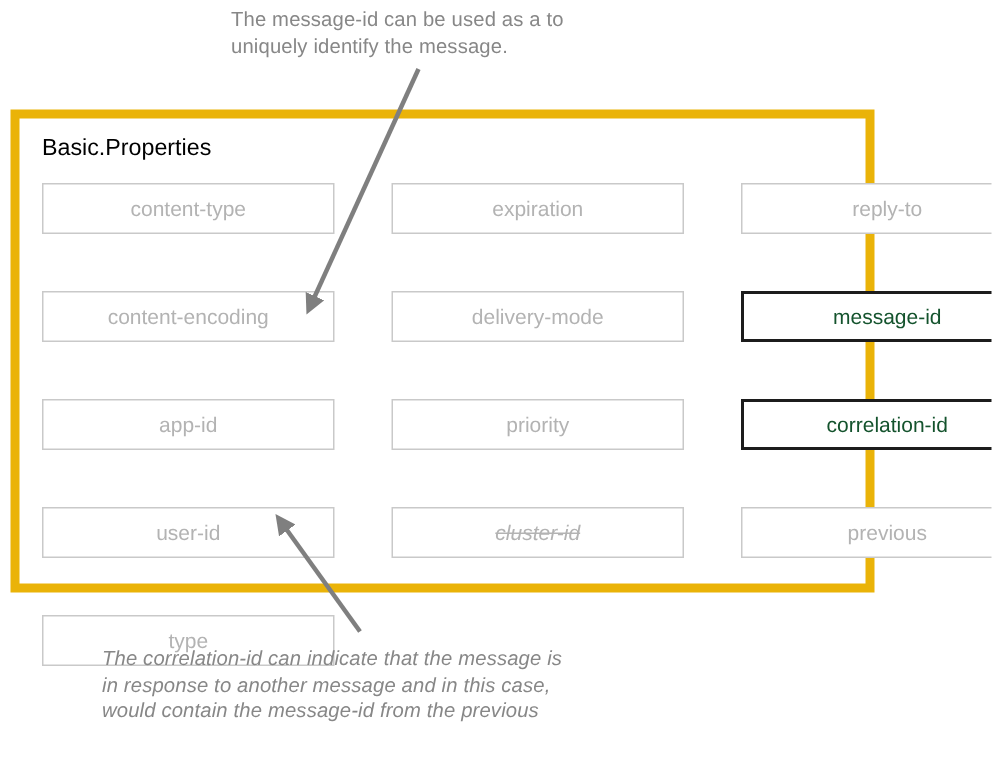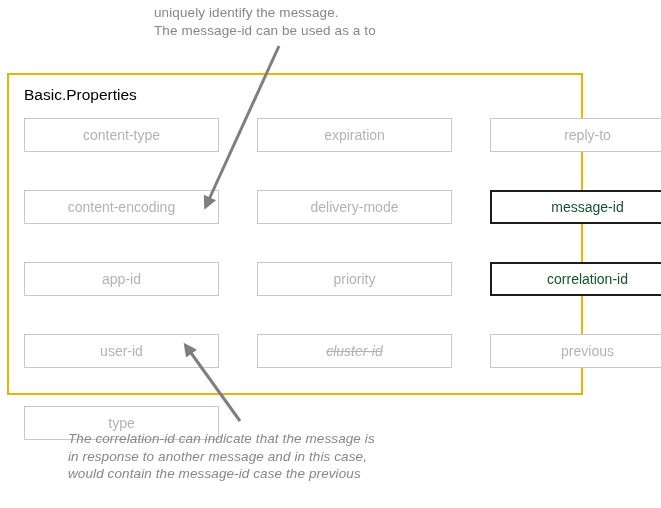--- a/index.html
+++ b/index.html
@@ -19,21 +19,21 @@
     letter-spacing: 0.1px;
   }
   #top-annotation { left: 154px; top: 4px; }
   #bottom-annotation { left: 68px; top: 430px; font-style: italic; }
   #panel {
     position: absolute;
     left: 7px;
     top: 73px;
     width: 576px;
     height: 322px;
-    border: 2px solid #eab308;
+    border: 6px solid #eab308;
     background: #ffffff;
     padding-left: 26px;
   }
   #panel-title {
     position: absolute;
     left: 15px;
     top: 11px;
     font-size: 15.5px;
     color: #000000;
   }
@@ -71,22 +71,22 @@
     top: 0;
     width: 661px;
     height: 508px;
     pointer-events: none;
   }
 </style>
 </head>
 <body>
 
 <div id="top-annotation" class="annotation">
+  <div>The message-id can be used as a to</div>
   <div>uniquely identify the message.</div>
-  <div>The message-id can be used as a to</div>
 </div>
 
 <div id="panel">
   <div id="panel-title">Basic.Properties</div>
   <div id="properties-grid">
       <div class="pbox">content-type</div>
       <div class="pbox">expiration</div>
       <div class="pbox">reply-to</div>
       <div class="pbox">content-encoding</div>
       <div class="pbox">delivery-mode</div>
@@ -97,21 +97,21 @@
       <div class="pbox">user-id</div>
       <div class="pbox deprecated">cluster-id</div>
       <div class="pbox">previous</div>
       <div class="pbox">type</div>
     </div>
 </div>
 
 <div id="bottom-annotation" class="annotation">
   <div>The correlation-id can indicate that the message is</div>
   <div>in response to another message and in this case,</div>
-  <div>would contain the message-id case the previous</div>
+  <div>would contain the message-id from the previous</div>
 </div>
 
 <svg id="arrow-overlay" viewBox="0 0 661 508" xmlns="http://www.w3.org/2000/svg">
   <defs>
     <marker id="arrowhead" viewBox="0 0 10 10" refX="7" refY="5" markerWidth="4.5" markerHeight="4.5" orient="auto-start-reverse">
       <path d="M 0 0 L 10 5 L 0 10 z" fill="#7f7f7f"></path>
     </marker>
   </defs>
   <line x1="279" y1="46" x2="206" y2="206" stroke="#7f7f7f" stroke-width="3" marker-end="url(#arrowhead)"></line>
   <line x1="240" y1="421" x2="186" y2="346" stroke="#7f7f7f" stroke-width="3" marker-end="url(#arrowhead)"></line>

